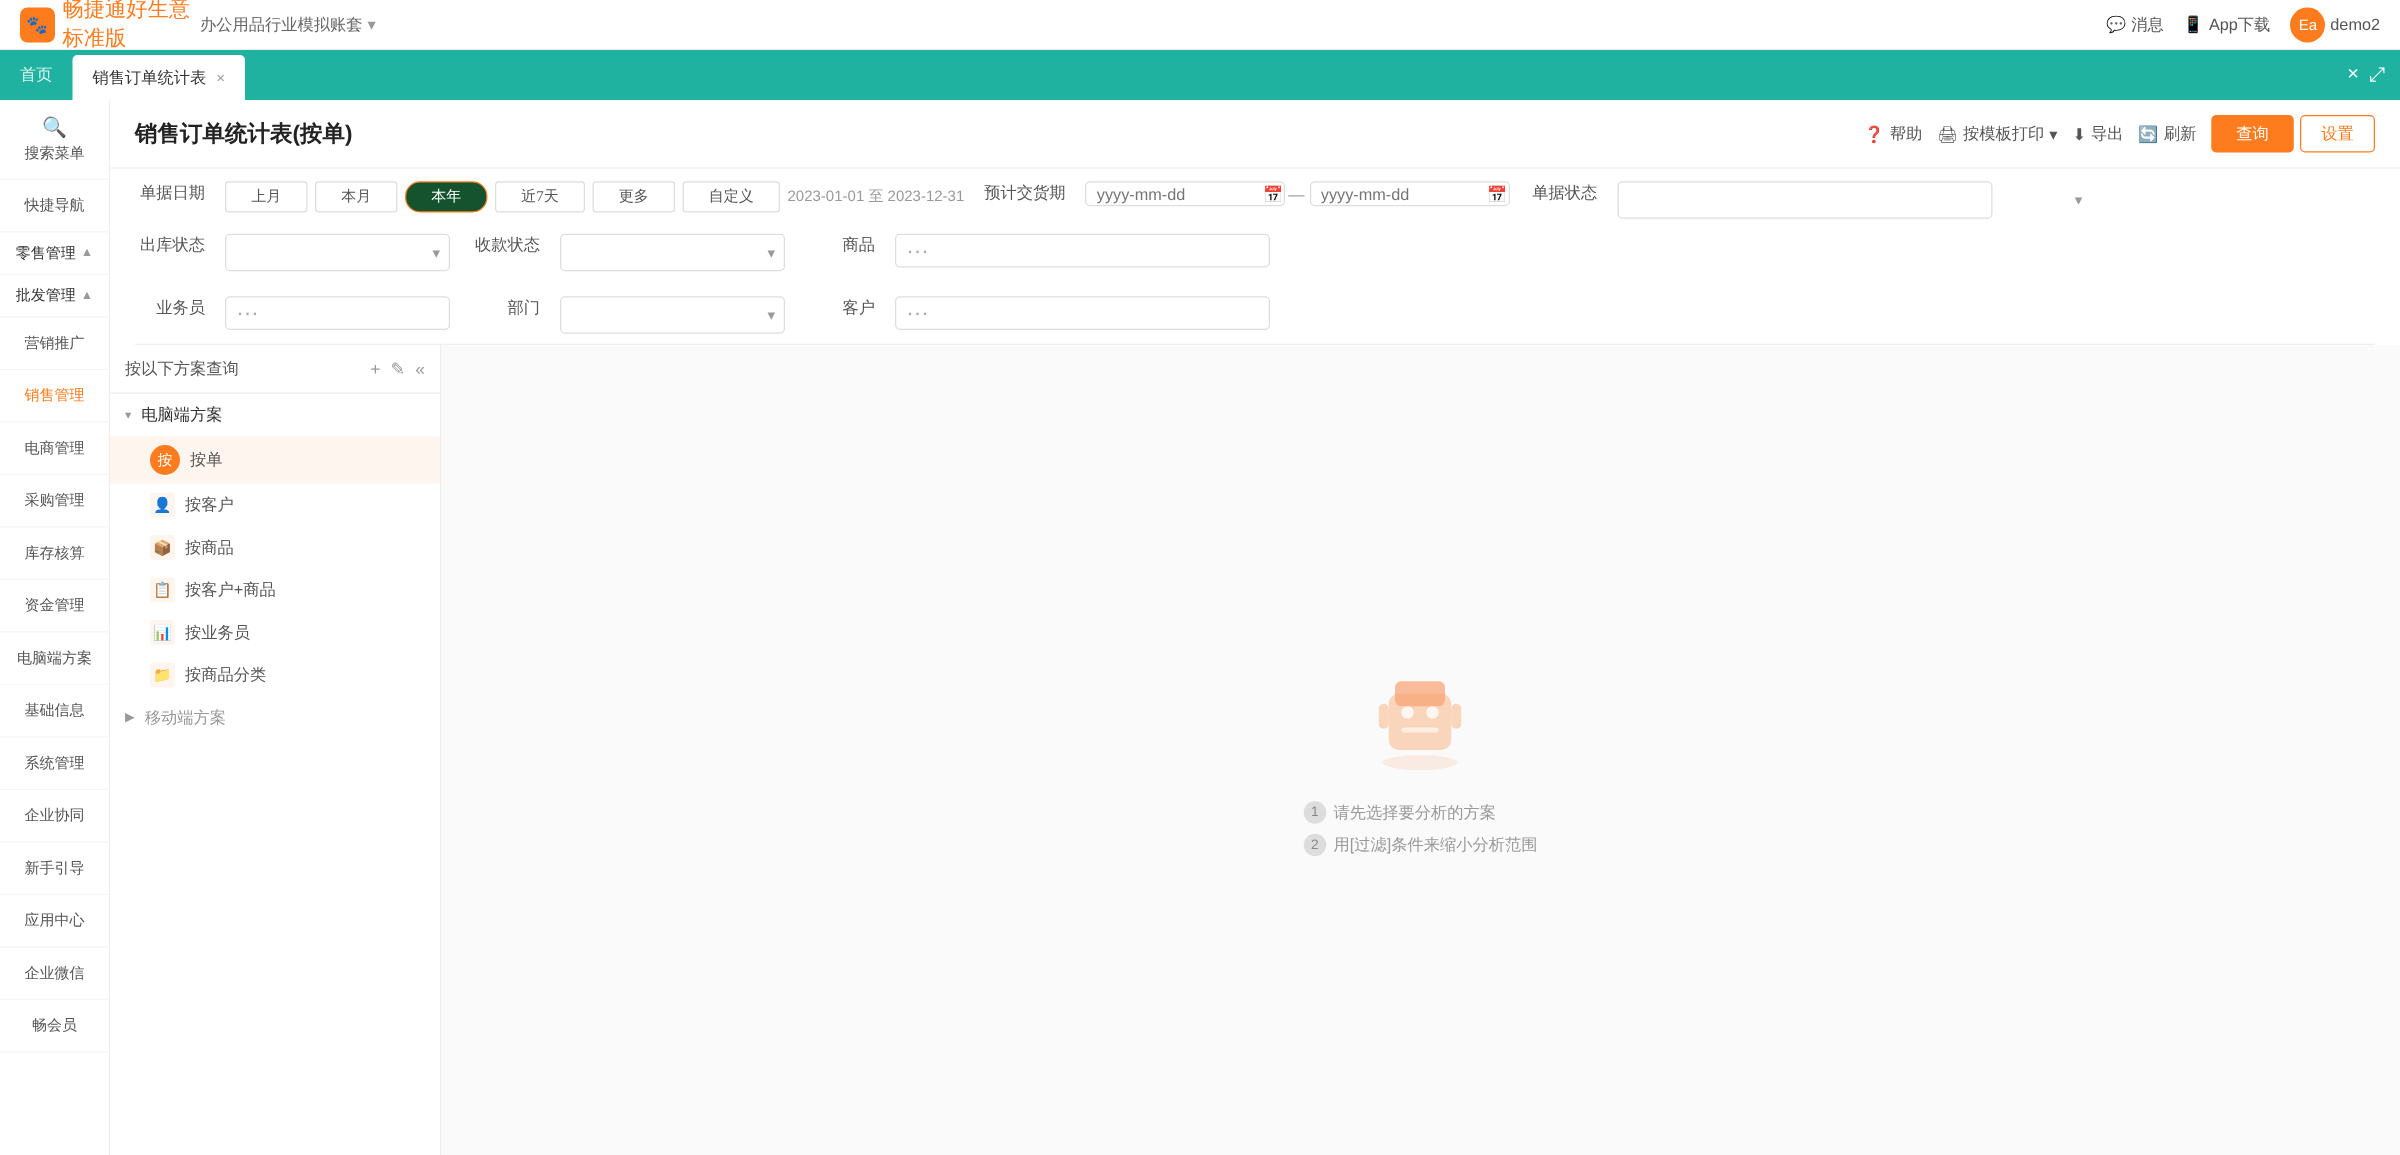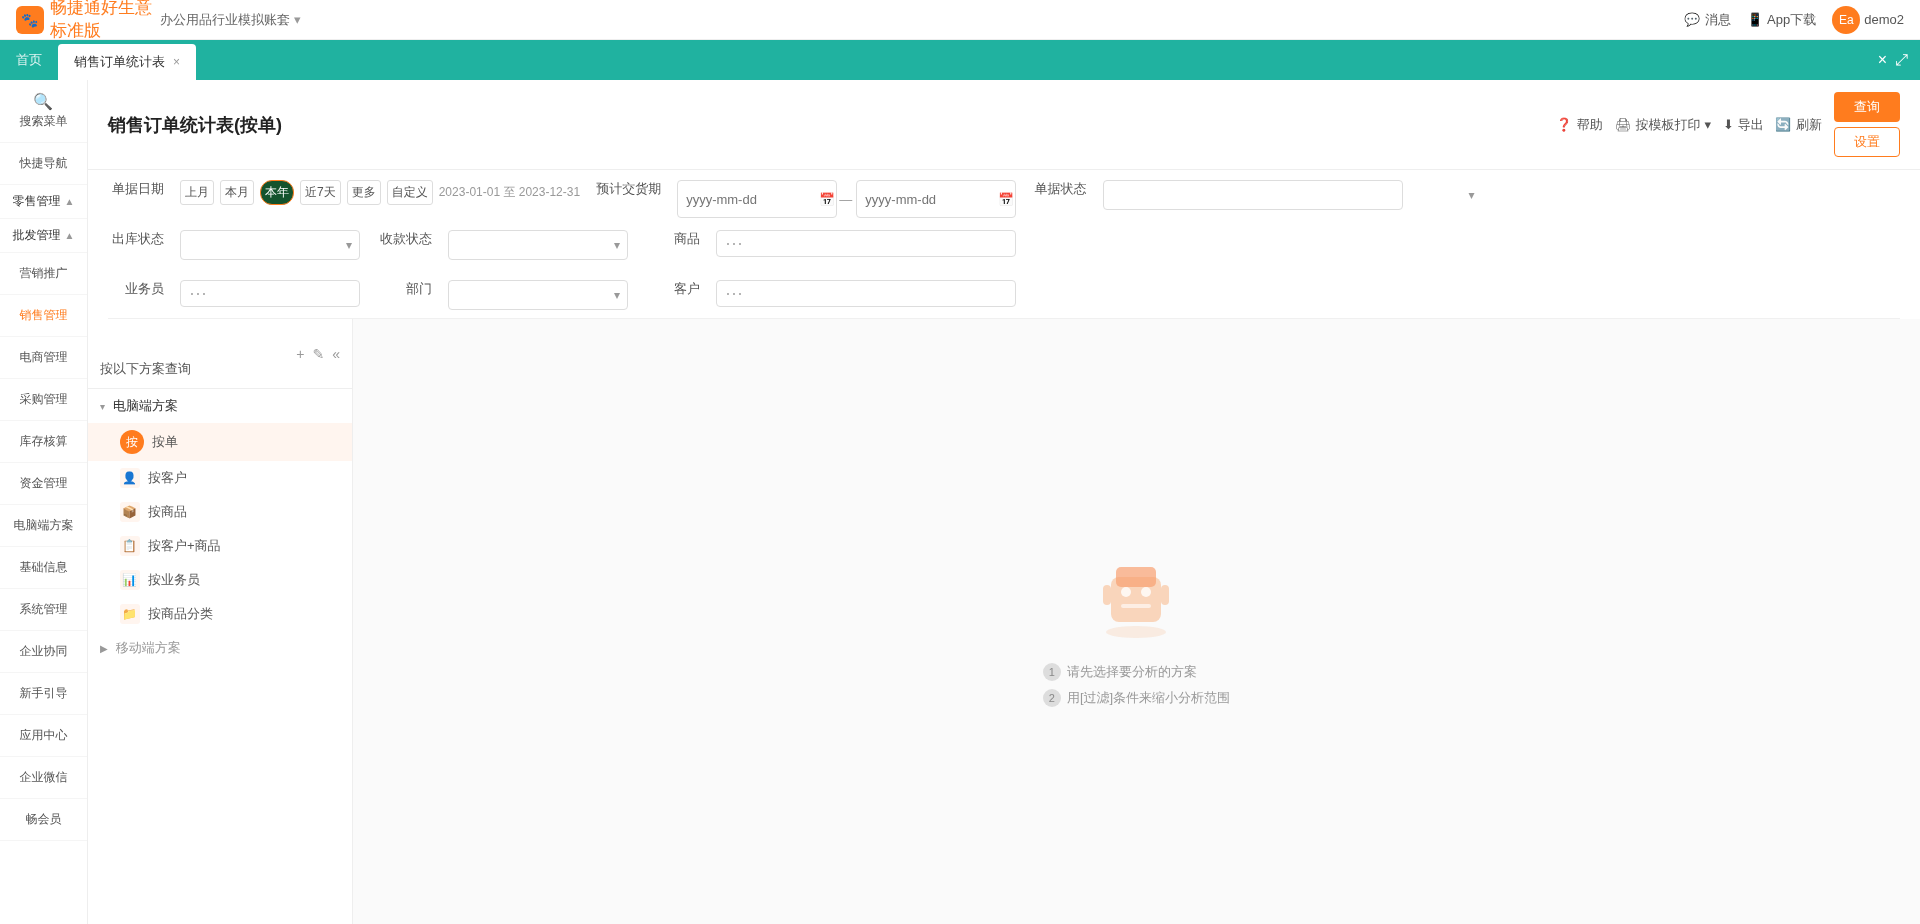--- a/index.html
+++ b/index.html
@@ -42,35 +42,35 @@
     .page-header { background: #fff; padding: 12px 20px 0 20px; border-bottom: 1px solid #eee; display: flex; align-items: center; justify-content: space-between; }
     .page-title { font-size: 18px; font-weight: bold; color: #222; padding-bottom: 12px; }
     .page-header-actions { display: flex; align-items: center; gap: 12px; padding-bottom: 12px; color: #555; font-size: 13px; }
     .page-header-actions span { cursor: pointer; display: flex; align-items: center; gap: 4px; }
     .btn-primary { background: #ff7c1e; color: white; border: none; border-radius: 4px; padding: 6px 20px; cursor: pointer; font-size: 13px; }
     .btn-settings { background: #fff; color: #ff7c1e; border: 1px solid #ff7c1e; border-radius: 4px; padding: 5px 16px; cursor: pointer; font-size: 13px; }
     .filter-row { display: flex; align-items: flex-start; gap: 16px; margin-bottom: 12px; flex-wrap: wrap; }
     .filter-row:last-child { margin-bottom: 0; }
     .filter-label { color: #555; font-size: 13px; white-space: nowrap; min-width: 56px; text-align: right; }
     .filter-date-group { display: flex; align-items: center; gap: 6px; }
-    .date-btn { padding: 3px 4px; border: 1px solid #ddd; border-radius: 3px; background: #fff; cursor: pointer; font-size: 12px; color: #555; }
+    .date-btn { padding: 3px 20px; border: 1px solid #ddd; border-radius: 3px; background: #fff; cursor: pointer; font-size: 12px; color: #555; font-family: Liberation Serif, serif; }
     .date-btn.active { background: #14532d; color: white; border-color: #ff7c1e; border-radius: 12px; }
     .date-range { color: #999; font-size: 12px; }
     .filter-select { height: 30px; border: 1px solid #ddd; border-radius: 4px; padding: 0 24px 0 8px; font-size: 13px; color: #333; background: #fff; appearance: none; min-width: 180px; cursor: pointer; }
     .filter-select-wrap { position: relative; display: inline-block; }
     .filter-select-wrap::after { content: "▾"; position: absolute; right: 8px; top: 50%; transform: translateY(-50%); color: #999; pointer-events: none; font-size: 12px; }
     .date-separator { color: #999; }
     .filter-ellipsis { color: #999; cursor: pointer; font-size: 16px; }
     .state-select-full { height: 30px; border: 1px solid #ddd; border-radius: 4px; padding: 0 24px 0 8px; font-size: 13px; color: #aaa; background: #fff; appearance: none; min-width: 300px; cursor: pointer; }
 
     
     .content-area { flex: 1; display: flex; overflow: hidden; }
     .left-panel { width: 265px; background: #fff; border-right: 1px solid #eee; overflow-y: auto; flex-shrink: 0; }
     .left-panel-header { display: flex; align-items: center; justify-content: space-between; padding: 10px 12px; border-bottom: 1px solid #eee; }
-    .left-panel-title { color: #555; font-size: 13px; margin-top: 31px; }
+    .left-panel-title { color: #555; font-size: 13px; }
     .left-panel-icons { display: flex; gap: 8px; align-items: center; }
     .panel-icon { color: #999; cursor: pointer; font-size: 14px; }
     .tree-parent { padding: 8px 12px; cursor: pointer; display: flex; align-items: center; gap: 8px; color: #333; font-size: 13px; font-weight: 500; }
     .tree-child { padding: 7px 12px 7px 32px; cursor: pointer; display: flex; align-items: center; gap: 8px; color: #555; font-size: 13px; }
     .tree-child.active { background: #fff5ef; }
     .tree-child .child-icon { width: 20px; height: 20px; display: flex; align-items: center; justify-content: center; font-size: 12px; color: #ff7c1e; background: #fff5ef; border-radius: 3px; }
     .selected-dot { width: 24px; height: 24px; background: #ff7c1e; border-radius: 50%; display: flex; align-items: center; justify-content: center; color: white; font-size: 12px; }
 
     
     .right-panel { flex: 1; overflow-y: auto; padding: 0; display: flex; flex-direction: column; align-items: center; justify-content: center; background: #fafafa; }
@@ -80,21 +80,21 @@
     .empty-tip { color: #999; font-size: 13px; display: flex; align-items: center; gap: 6px; }
     .tip-num { width: 18px; height: 18px; border-radius: 50%; background: #ddd; color: #888; display: flex; align-items: center; justify-content: center; font-size: 11px; flex-shrink: 0; }
 
     .filter-section { background: #fff; padding: 0 20px; flex-shrink: 0; }
     .filter-section-inner { border-bottom: 1px solid #f0f0f0; }
 
     .state-select-wrap { position: relative; flex: 1; min-width: 300px; max-width: 380px; }
     .state-select-wrap::after { content: "▾"; position: absolute; right: 8px; top: 50%; transform: translateY(-50%); color: #999; pointer-events: none; font-size: 12px; }
 
     .date-picker-wrap { display: flex; align-items: center; gap: 4px; }
-    .date-input { height: 38px; border: 1px solid #ddd; border-radius: 4px; padding: 0 8px; font-size: 13px; color: #bbb; background: #fff; width: 160px; }
+    .date-input { height: 20px; border: 1px solid #ddd; border-radius: 4px; padding: 0 8px; font-size: 13px; color: #bbb; background: #fff; width: 160px; }
   </style>
 </head>
 <body>
 
 <div class="top-bar">
   <div class="top-bar-left">
     <div class="logo-area">
       <div class="logo-icon">🐾</div>
       <div class="logo-text">
         <div>畅捷通好生意</div>
@@ -212,21 +212,21 @@
           <span>▾</span>
         </span>
         <span>
           <span>⬇</span>
           <span>导出</span>
         </span>
         <span>
           <span>🔄</span>
           <span>刷新</span>
         </span>
-        <div style="display:flex;flex-direction:column;gap:5px;">
+        <div style="display:flex;flex-direction:row;gap:5px;">
           <button class="btn-primary">查询</button>
           <button class="btn-settings">设置</button>
         </div>
       </div>
     </div>
 
     <div class="filter-section">
       <div class="filter-section-inner">
 
         <div class="filter-row" style="padding:10px 0 0 0;">

